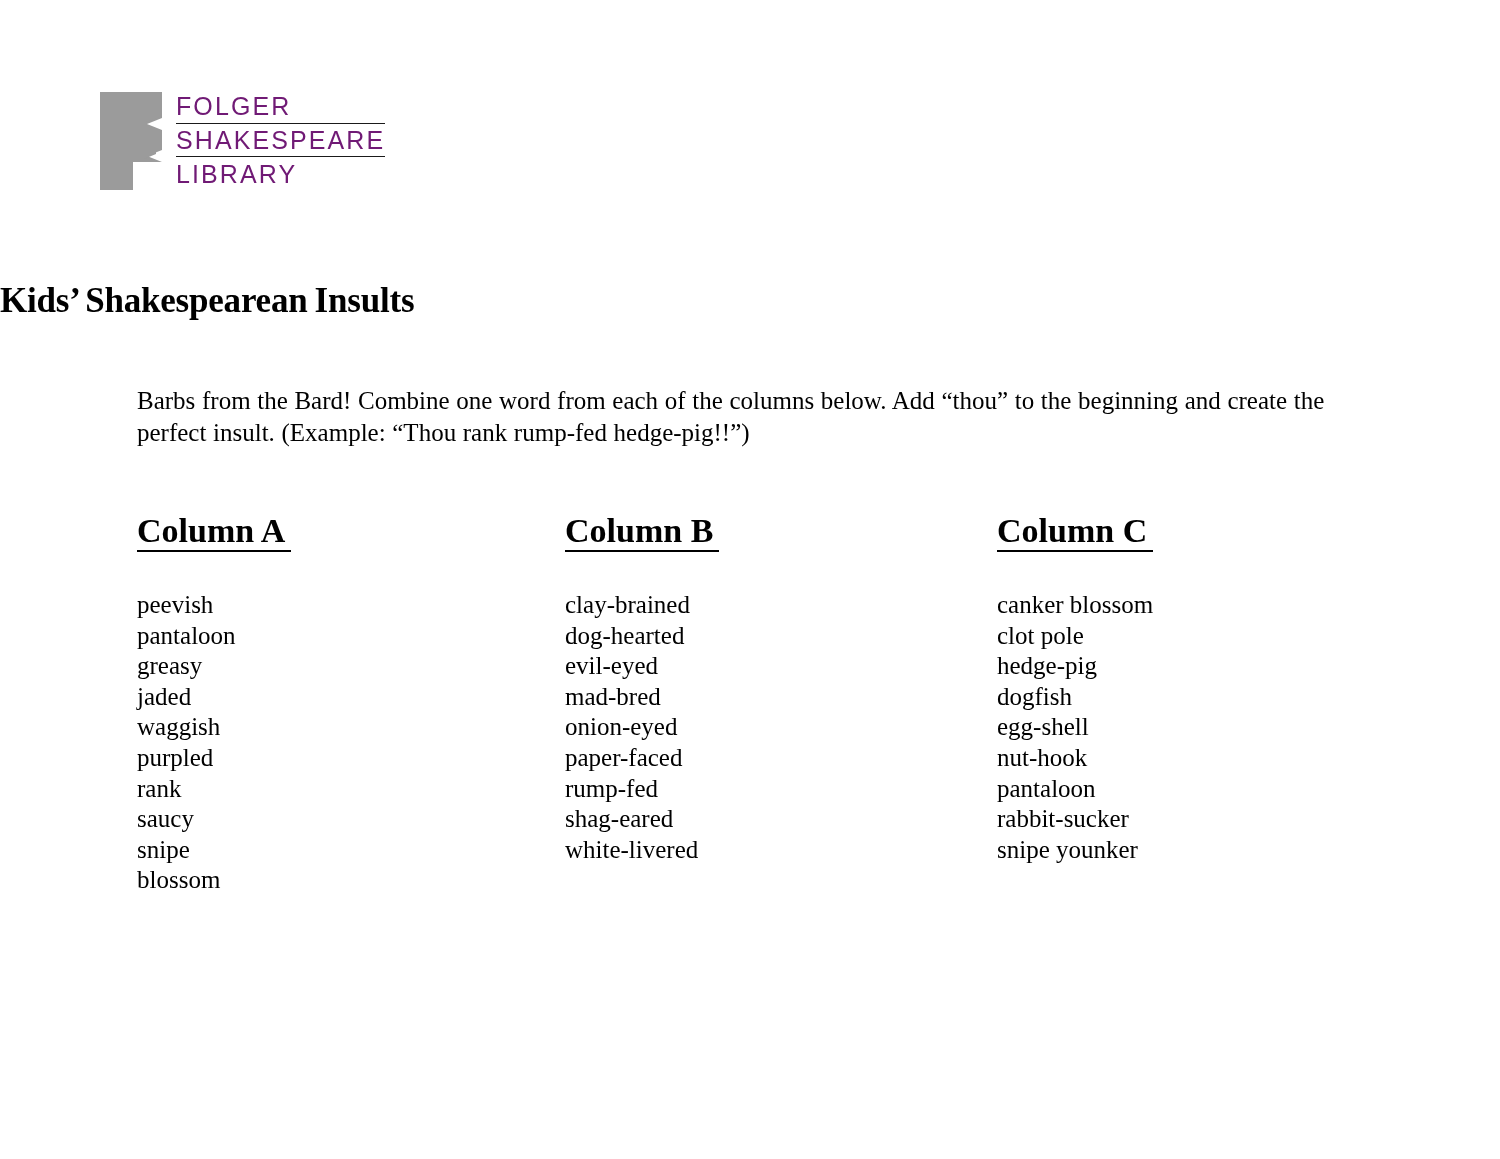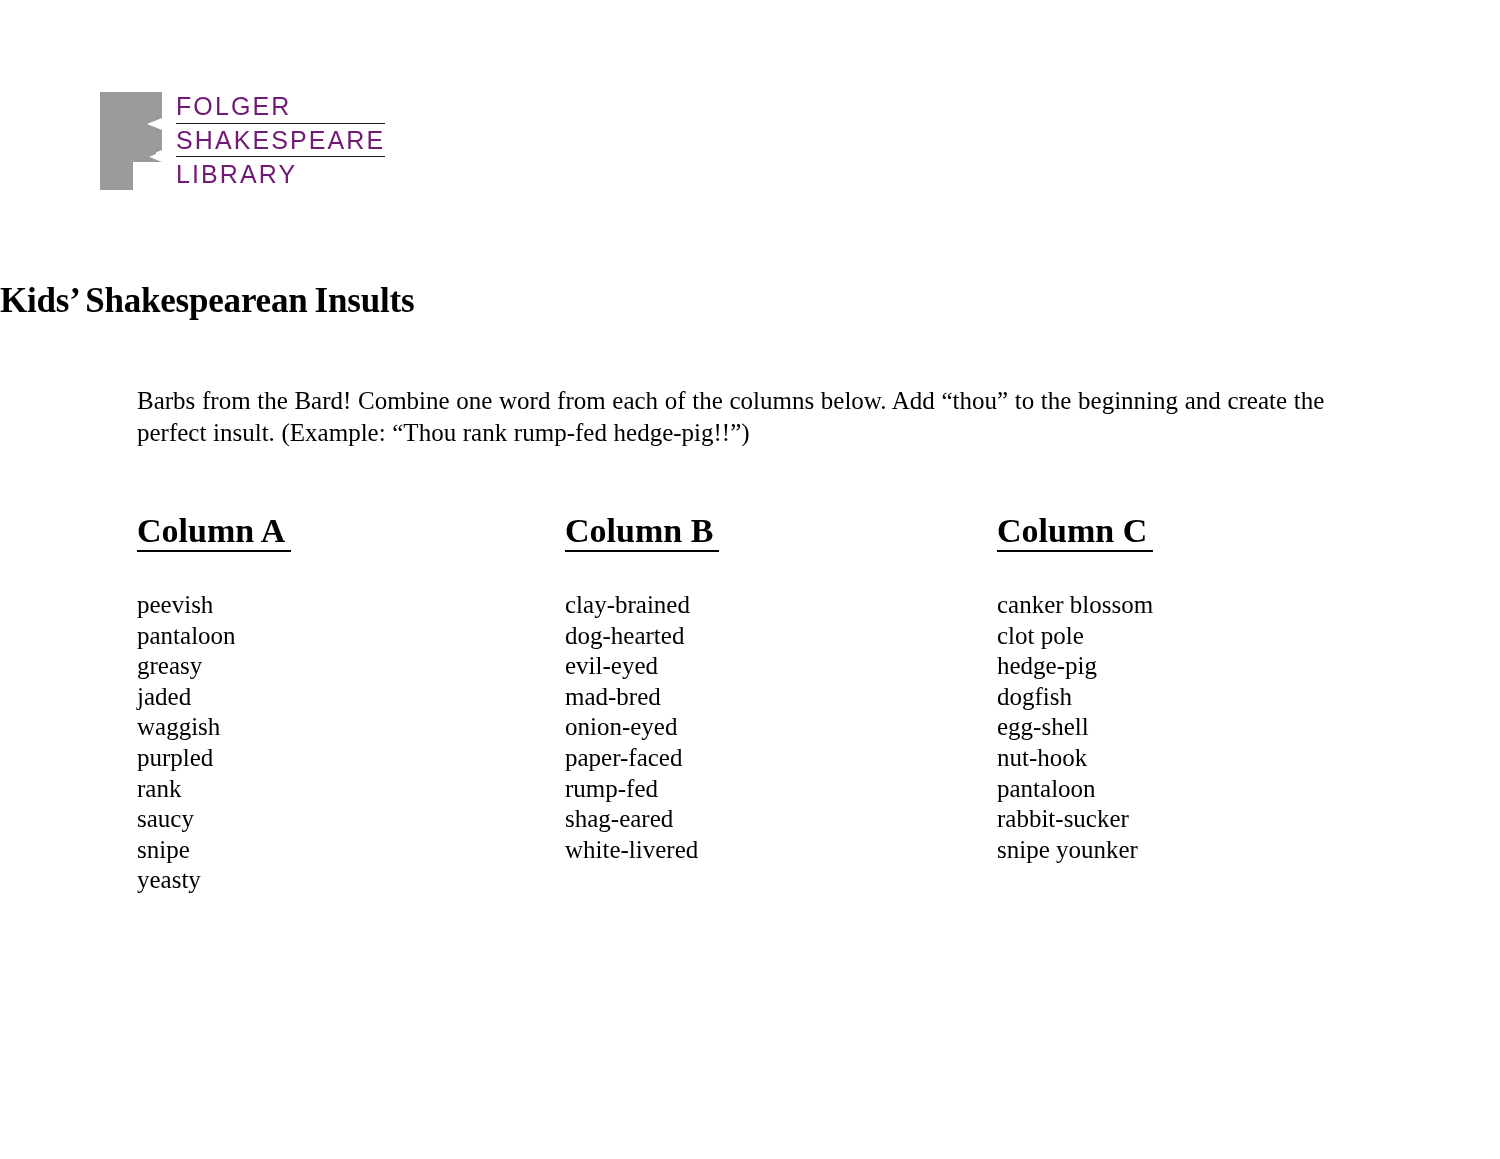--- a/index.html
+++ b/index.html
@@ -143,21 +143,21 @@
     <ul class="word-list">
       <li>peevish</li>
       <li>pantaloon</li>
       <li>greasy</li>
       <li>jaded</li>
       <li>waggish</li>
       <li>purpled</li>
       <li>rank</li>
       <li>saucy</li>
       <li>snipe</li>
-      <li>yeasty</li>
+      <li>blossom</li>
     </ul>
   </div>
 
   <div class="column col-b">
     <div class="col-head">Column B</div>
     <ul class="word-list">
       <li>clay-brained</li>
       <li>dog-hearted</li>
       <li>evil-eyed</li>
       <li>mad-bred</li>

